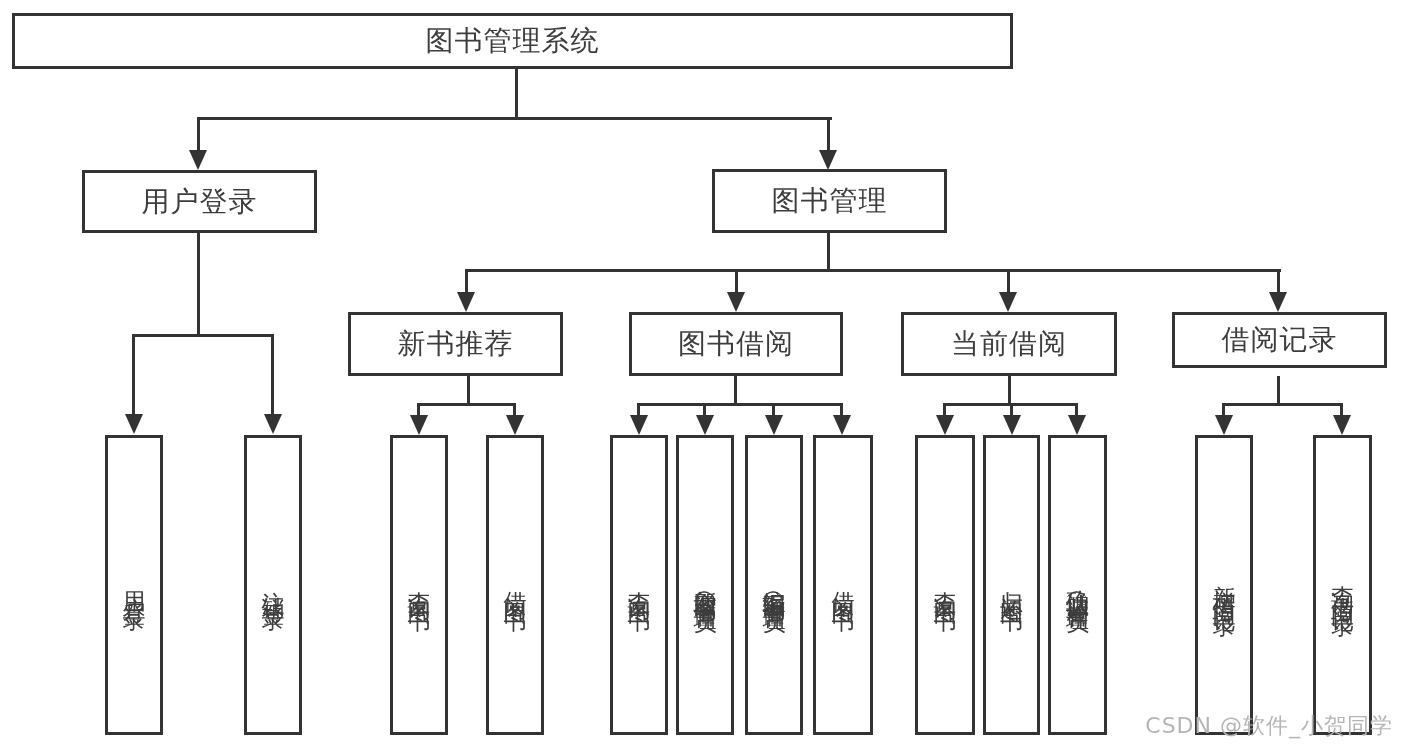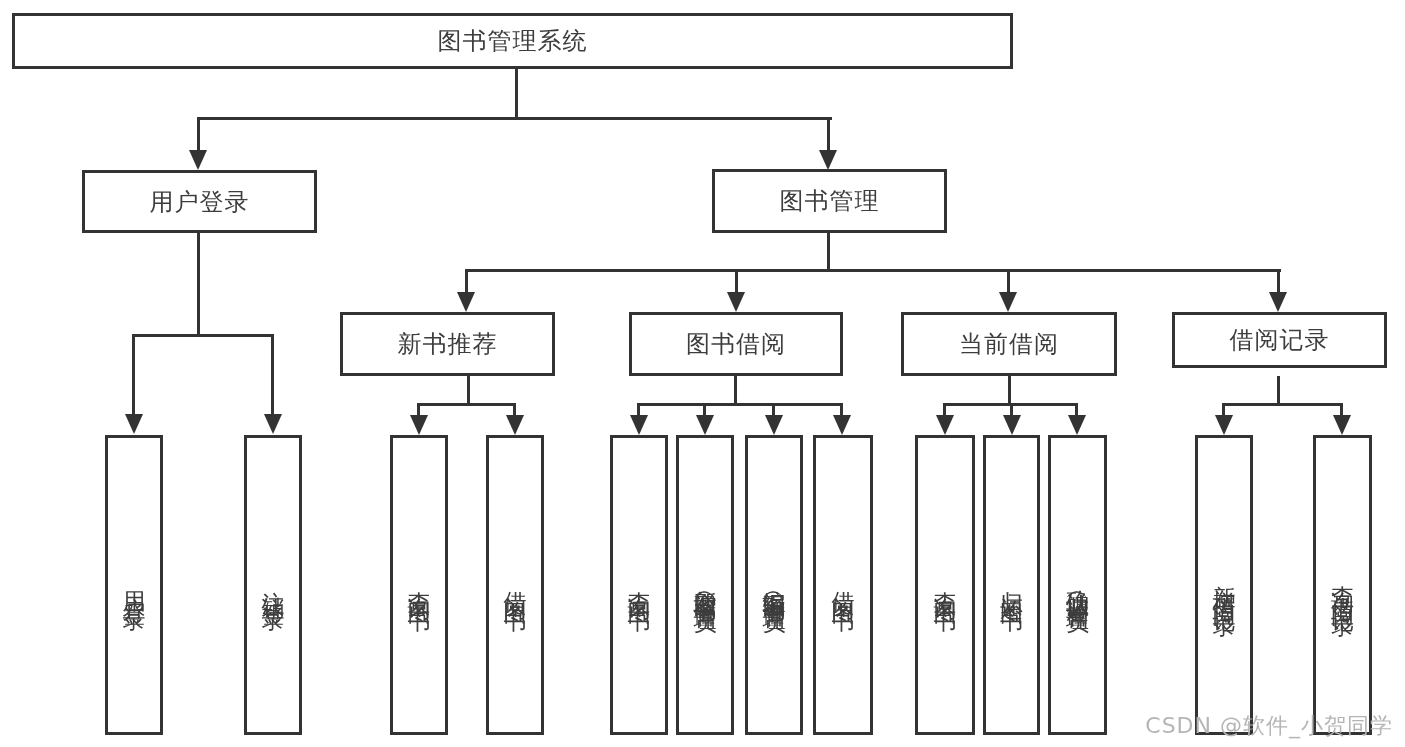--- a/index.html
+++ b/index.html
@@ -17,21 +17,21 @@
   }
   
   .hbox {
     position: absolute;
     box-sizing: border-box;
     border: 3px solid #333333;
     background: #ffffff;
     display: flex;
     align-items: center;
     justify-content: center;
-    font-size: 24px;
+    font-size: 28px;
     color: #3d3d3d;
     letter-spacing: 1px;
     white-space: nowrap;
   }
   
   .vbox {
     position: absolute;
     box-sizing: border-box;
     border: 3px solid #333333;
     background: #ffffff;
@@ -112,21 +112,21 @@
   <div class="hline" style="left:465px; top:269px; width:816px;"></div>
   <div class="vline" style="left:465px; top:269px; height:25px;"></div>
   <div class="vline" style="left:735px; top:269px; height:25px;"></div>
   <div class="vline" style="left:1007px; top:269px; height:25px;"></div>
   <div class="vline" style="left:1277px; top:269px; height:25px;"></div>
   <div class="arrow" style="left:457px; top:292px;"></div>
   <div class="arrow" style="left:727px; top:292px;"></div>
   <div class="arrow" style="left:999px; top:292px;"></div>
   <div class="arrow" style="left:1269px; top:292px;"></div>
 
-  <div class="hbox" style="left:340px; top:312px; width:215px; height:64px;">
+  <div class="hbox" style="left:348px; top:312px; width:215px; height:64px;">
     <span>新书推荐</span>
   </div>
   <div class="hbox" style="left:901px; top:312px; width:216px; height:64px;">
     <span>当前借阅</span>
   </div>
   <div class="hbox" style="left:629px; top:312px; width:214px; height:64px;">
     <span>图书借阅</span>
   </div>
   <div class="hbox" style="left:1172px; top:312px; width:215px; height:56px;">
     <span>借阅记录</span>

